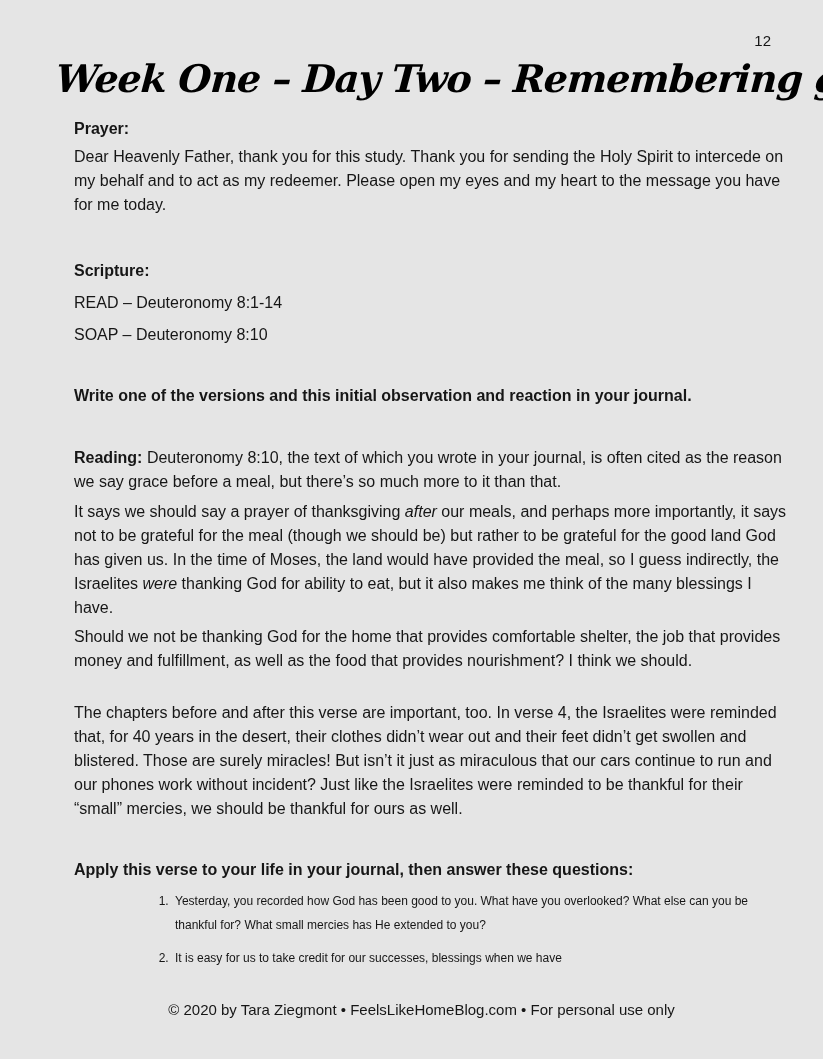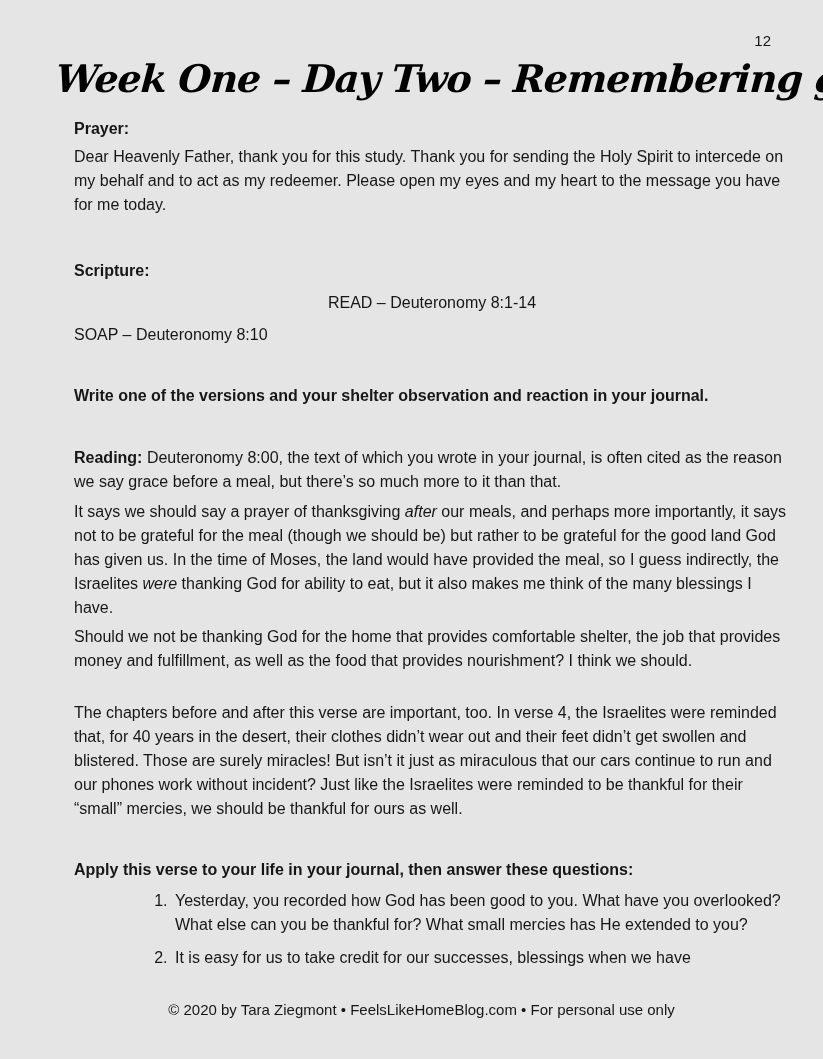--- a/index.html
+++ b/index.html
@@ -39,21 +39,21 @@
     color: #000000;
     white-space: nowrap;
   }
   ol.questions {
     padding-left: 98px;
     list-style: decimal outside;
   }
   ol.questions li {
     padding-left: 3px;
     margin-bottom: 9px;
-    font-size: 16px;
+    font-size: 12px;
     line-height: 24px;
   }
   .footer {
     top: 999px;
     left: 0;
     width: 100%;
     text-align: center;
     font-size: 15px;
     line-height: 22px;
     padding-left: 20px;
@@ -67,27 +67,27 @@
   <div class="abs page-number">12</div>
 
   <div class="abs doc-title">Week One – Day Two – Remembering gratitude</div>
 
   <div class="abs block body-text bold" style="top:117px;">Prayer:</div>
 
   <p class="abs block body-text" style="top:145px;">Dear Heavenly Father, thank you for this study. Thank you for sending the Holy Spirit to intercede on my behalf and to act as my redeemer. Please open my eyes and my heart to the message you have for me today.</p>
 
   <div class="abs block body-text bold" style="top:259px;">Scripture:</div>
 
-  <div class="abs block body-text" style="top:291px;text-align:center;">READ – Deuteronomy 8:1-14</div>
+  <div class="abs block body-text" style="top:291px;">READ – Deuteronomy 8:1-14</div>
 
   <div class="abs block body-text" style="top:323px;">SOAP – Deuteronomy 8:10</div>
 
-  <div class="abs block body-text bold" style="top:384px;">Write one of the versions and your shelter observation and reaction in your journal.</div>
+  <div class="abs block body-text bold" style="top:384px;">Write one of the versions and this initial observation and reaction in your journal.</div>
 
-  <p class="abs block body-text" style="top:446px;"><span class="bold">Reading:</span><span> Deuteronomy 8:00, the text of which you wrote in your journal, is often cited as the reason we say grace before a meal, but there’s so much more to it than that.</span></p>
+  <p class="abs block body-text" style="top:446px;"><span class="bold">Reading:</span><span> Deuteronomy 8:10, the text of which you wrote in your journal, is often cited as the reason we say grace before a meal, but there’s so much more to it than that.</span></p>
 
   <p class="abs block body-text" style="top:500px;"><span>It says we should say a prayer of thanksgiving </span><span class="italic">after</span><span> our meals, and perhaps more importantly, it says not to be grateful for the meal (though we should be) but rather to be grateful for the good land God has given us. In the time of Moses, the land would have provided the meal, so I guess indirectly, the Israelites </span><span class="italic">were</span><span> thanking God for ability to eat, but it also makes me think of the many blessings I have.</span></p>
 
   <p class="abs block body-text" style="top:625px;">Should we not be thanking God for the home that provides comfortable shelter, the job that provides money and fulfillment, as well as the food that provides nourishment? I think we should.</p>
 
   <p class="abs block body-text" style="top:701px;">The chapters before and after this verse are important, too. In verse 4, the Israelites were reminded that, for 40 years in the desert, their clothes didn’t wear out and their feet didn’t get swollen and blistered. Those are surely miracles! But isn’t it just as miraculous that our cars continue to run and our phones work without incident? Just like the Israelites were reminded to be thankful for their “small” mercies, we should be thankful for ours as well.</p>
 
   <div class="abs block body-text bold" style="top:858px;">Apply this verse to your life in your journal, then answer these questions:</div>
 
   <ol class="abs block questions" style="top:889px;">

